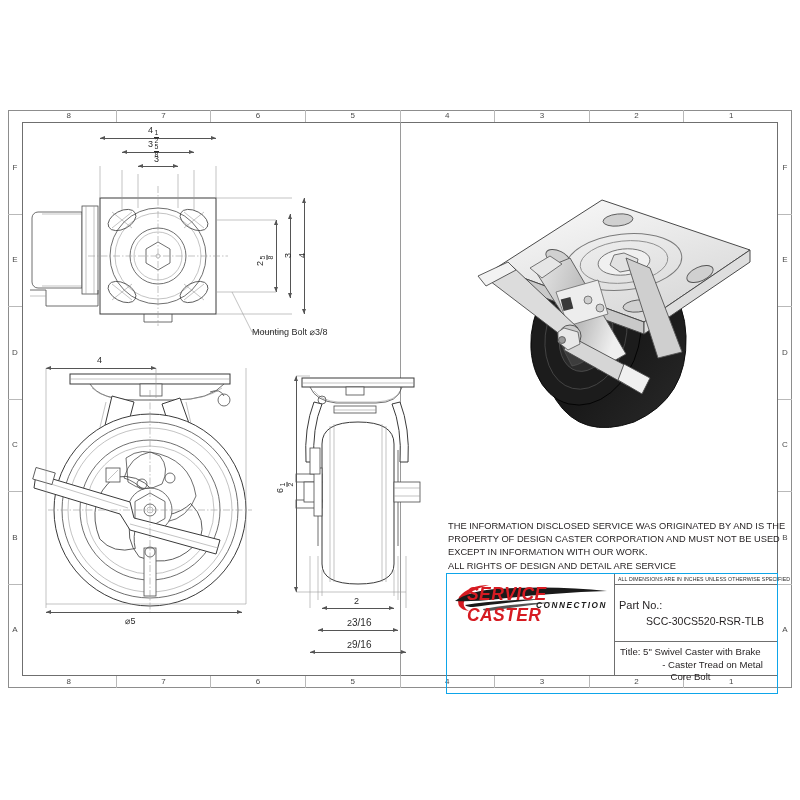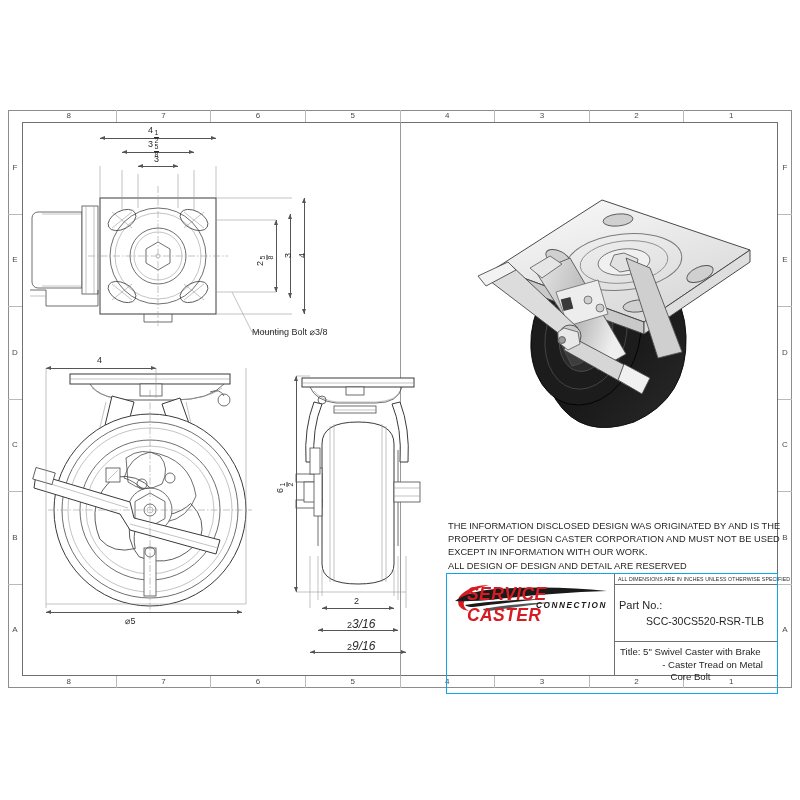--- a/index.html
+++ b/index.html
@@ -23,21 +23,21 @@
 
   
   .frame-split{position:absolute;left:400px;top:110px;width:1px;height:578px;background:#9a9a9a;}
 
   
   .dimtext{position:absolute;font-size:9px;color:#2b2b2b;white-space:nowrap;line-height:1;}
   .frac{display:inline-flex;flex-direction:column;align-items:center;vertical-align:-0.30em;
         font-size:7px;line-height:0.95;margin-left:0.5px;}
   .frac .num{border-bottom:1px solid #2b2b2b;padding:0 1px;}
   .frac .den{padding:0 1px;}
-  .slashfrac{font-size:12px;font-style:italic;}
+  .slashfrac{font-size:10px;}
   .rot90{transform:rotate(-90deg);transform-origin:center center;}
 
   .hline{position:absolute;height:1px;background:#555;}
   .vline{position:absolute;width:1px;background:#555;}
   .arrowL,.arrowR{position:absolute;width:0;height:0;border-top:2.5px solid transparent;border-bottom:2.5px solid transparent;}
   .arrowL{border-right:5px solid #555;}
   .arrowR{border-left:5px solid #555;}
   .arrowU,.arrowD{position:absolute;width:0;height:0;border-left:2.5px solid transparent;border-right:2.5px solid transparent;}
   .arrowU{border-bottom:5px solid #555;}
   .arrowD{border-top:5px solid #555;}
@@ -401,24 +401,24 @@
       <polygon points="0,118 30,104 38,112 8,128" fill="#f2f2f2" stroke="#4a4a4a" stroke-width="0.9"></polygon>
       <polygon points="92,178 156,212 150,228 86,192" fill="#d6d6d6" stroke="#4a4a4a" stroke-width="0.9"></polygon>
       <polygon points="146,206 172,220 164,236 140,222" fill="#f0f0f0" stroke="#4a4a4a" stroke-width="0.9"></polygon>
       <circle cx="92" cy="178" r="11" fill="#cccccc" stroke="#4a4a4a" stroke-width="0.9"></circle>
       <polygon points="86,170 100,174 102,186 90,192 80,184 80,174" fill="#e8e8e8" stroke="#555" stroke-width="0.8"></polygon>
       <circle cx="84" cy="182" r="3.5" fill="#9a9a9a" stroke="#444" stroke-width="0.7"></circle>
     </g>
   </svg>
 
   <div class="notes">
-    <div>THE INFORMATION DISCLOSED DESIGN WAS ORIGINATED BY AND IS THE</div>
+    <div>THE INFORMATION DISCLOSED SERVICE WAS ORIGINATED BY AND IS THE</div>
     <div>PROPERTY OF DESIGN CASTER CORPORATION AND MUST NOT BE USED</div>
     <div>EXCEPT IN INFORMATION WITH OUR WORK.</div>
-    <div>ALL DESIGN OF DESIGN AND DETAIL ARE RESERVED</div>
+    <div>ALL RIGHTS OF DESIGN AND DETAIL ARE SERVICE</div>
   </div>
 
   <div class="tblock">
     <div class="tb-logo">
       <div class="logo-wrap">
         <svg style="position:absolute;left:0;top:0;" width="158" height="30">
           <path d="M6,14 q10,-12 30,-12 q-18,4 -24,14 q-4,8 4,12 q-14,-2 -10,-14 z" fill="#d61b22"></path>
           <path d="M2,18 q14,-10 40,-12 q60,-4 112,2 q-58,2 -108,8 q-28,3 -44,2 z" fill="#1a1a1a"></path>
           <path d="M12,22 q30,-5 80,-6 q-44,4 -72,8 q-6,0 -8,-2 z" fill="#1a1a1a"></path>
           <path d="M30,26 q34,-6 70,-7 q-36,5 -64,9 q-6,0 -6,-2 z" fill="#555"></path>

